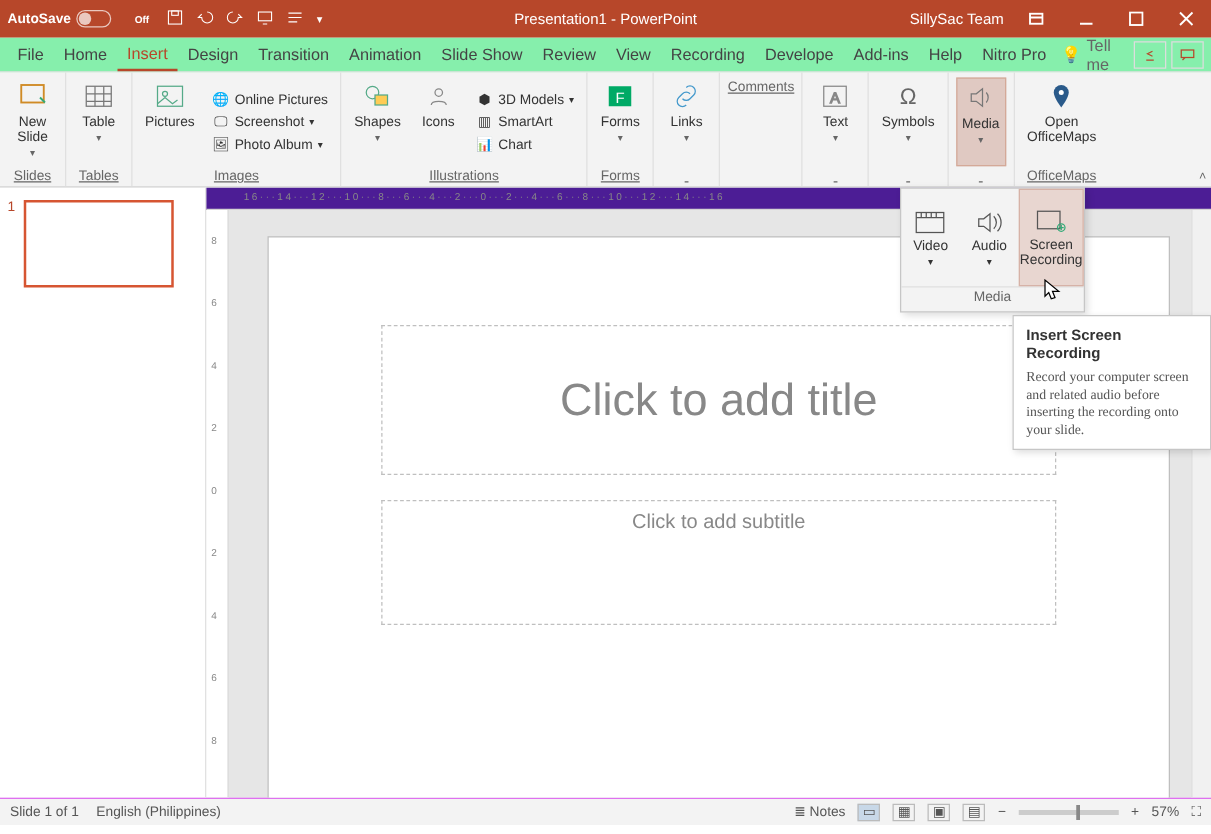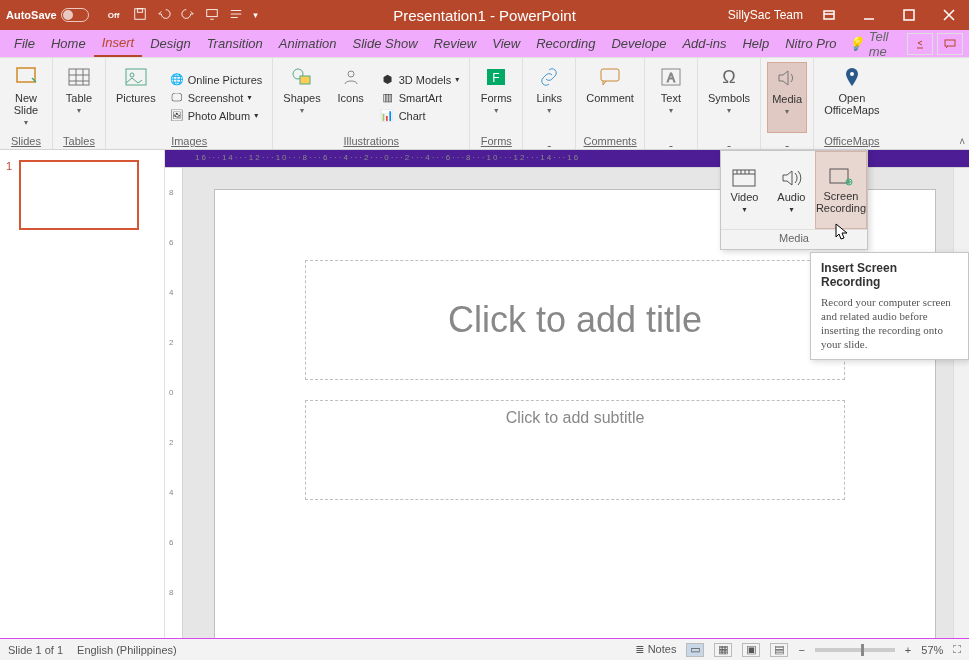--- a/index.html
+++ b/index.html
@@ -5,28 +5,28 @@
 * { margin: 0; padding: 0; box-sizing: border-box; font-family: "Segoe UI", sans-serif; }
 body { width: 969px; height: 667px; background: #fff; overflow: hidden; font-size: 12px; position: relative; }
 
 
 .titlebar { height: 30px; background: #b7472a; display: flex; align-items: center; color: #fff; position: relative; }
 .titlebar .autosave { display: flex; align-items: center; padding: 0 6px; gap: 4px; font-size: 11px; font-weight: bold; }
 .titlebar .toggle { width: 28px; height: 14px; border: 1px solid rgba(255,255,255,.7); border-radius: 7px; position: relative; }
 .titlebar .toggle::after { content:""; position:absolute; left:1px; top:1px; width:10px; height:10px; background: rgba(255,255,255,.7); border-radius:50%; }
 .titlebar .qat { display: flex; gap: 10px; padding: 0 8px; align-items: center; }
 .titlebar .qat svg { width: 14px; height: 14px; stroke: #fff; fill: none; }
-.titlebar .doc-title { position: absolute; left: 50%; transform: translateX(-50%); font-size: 15px; }
+.titlebar .doc-title { position: absolute; left: 50%; transform: translateX(-50%); font-size: 12px; }
 .titlebar .user { margin-left: auto; font-size: 12px; padding-right: 6px; }
 .titlebar .winbtns { display: flex; }
 .titlebar .winbtns div { width: 40px; height: 30px; display: flex; align-items: center; justify-content: center; }
 .titlebar .winbtns svg { width: 12px; height: 12px; stroke: #fff; fill: none; stroke-width: 1.5; }
 
 
-.tabs { height: 28px; background: #f0abfc; border-bottom: 1px solid #e1e1e1; display: flex; align-items: center; padding: 0 6px; gap: 0; font-style: italic; }
+.tabs { height: 28px; background: #86efac; border-bottom: 1px solid #e1e1e1; display: flex; align-items: center; padding: 0 6px; gap: 0; }
 .tabs .tab { padding: 0 8px; height: 100%; display: flex; align-items: center; font-size: 13px; color: #444; cursor: pointer; white-space: nowrap; }
 .tabs .tab.active { color: #b7472a; border-bottom: 2px solid #b7472a; }
 .tabs .tellme { margin-left: 4px; display: flex; align-items: center; gap: 4px; color: #666; font-size: 13px; }
 .tabs .right-icons { margin-left: auto; display: flex; gap: 4px; }
 .tabs .right-icons div { width: 26px; height: 22px; border: 1px solid #ddd; display:flex; align-items:center; justify-content:center; }
 
 
 .ribbon { height: 92px; background: #f3f3f3; border-bottom: 1px solid #d4d4d4; display: flex; position: relative; }
 .group { border-right: 1px solid #e0e0e0; padding: 4px 6px 0; display: flex; flex-direction: column; }
 .group-buttons { display: flex; gap: 6px; flex: 1; }
@@ -304,31 +304,20 @@
             </svg>
           </span>
         <span class="lbl">Links</span>
           <span class="arrow">▾</span>
       </div>
     </div>
     <div class="group-label">&nbsp;</div>
   </div>
 
   <div class="group">
-    <div class="group-buttons">
-      <div class="bigbtn">
-        <span class="ico">
-            <svg width="24" height="22" viewBox="0 0 24 22" fill="none" stroke="#c83">
-              <rect x="3" y="3" width="18" height="12" rx="2"></rect>
-              <path d="M8 15l-3 4v-4"></path>
-            </svg>
-          </span>
-        <span class="lbl">Comment</span>
-      </div>
-    </div>
     <div class="group-label">Comments</div>
   </div>
 
   <div class="group">
     <div class="group-buttons">
       <div class="bigbtn">
         <span class="ico">
             <svg width="24" height="22" viewBox="0 0 24 22" fill="none" stroke="#888">
               <rect x="3" y="3" width="18" height="16"></rect>
               <text x="12" y="16" text-anchor="middle" fill="#555" font-size="12">A</text>

